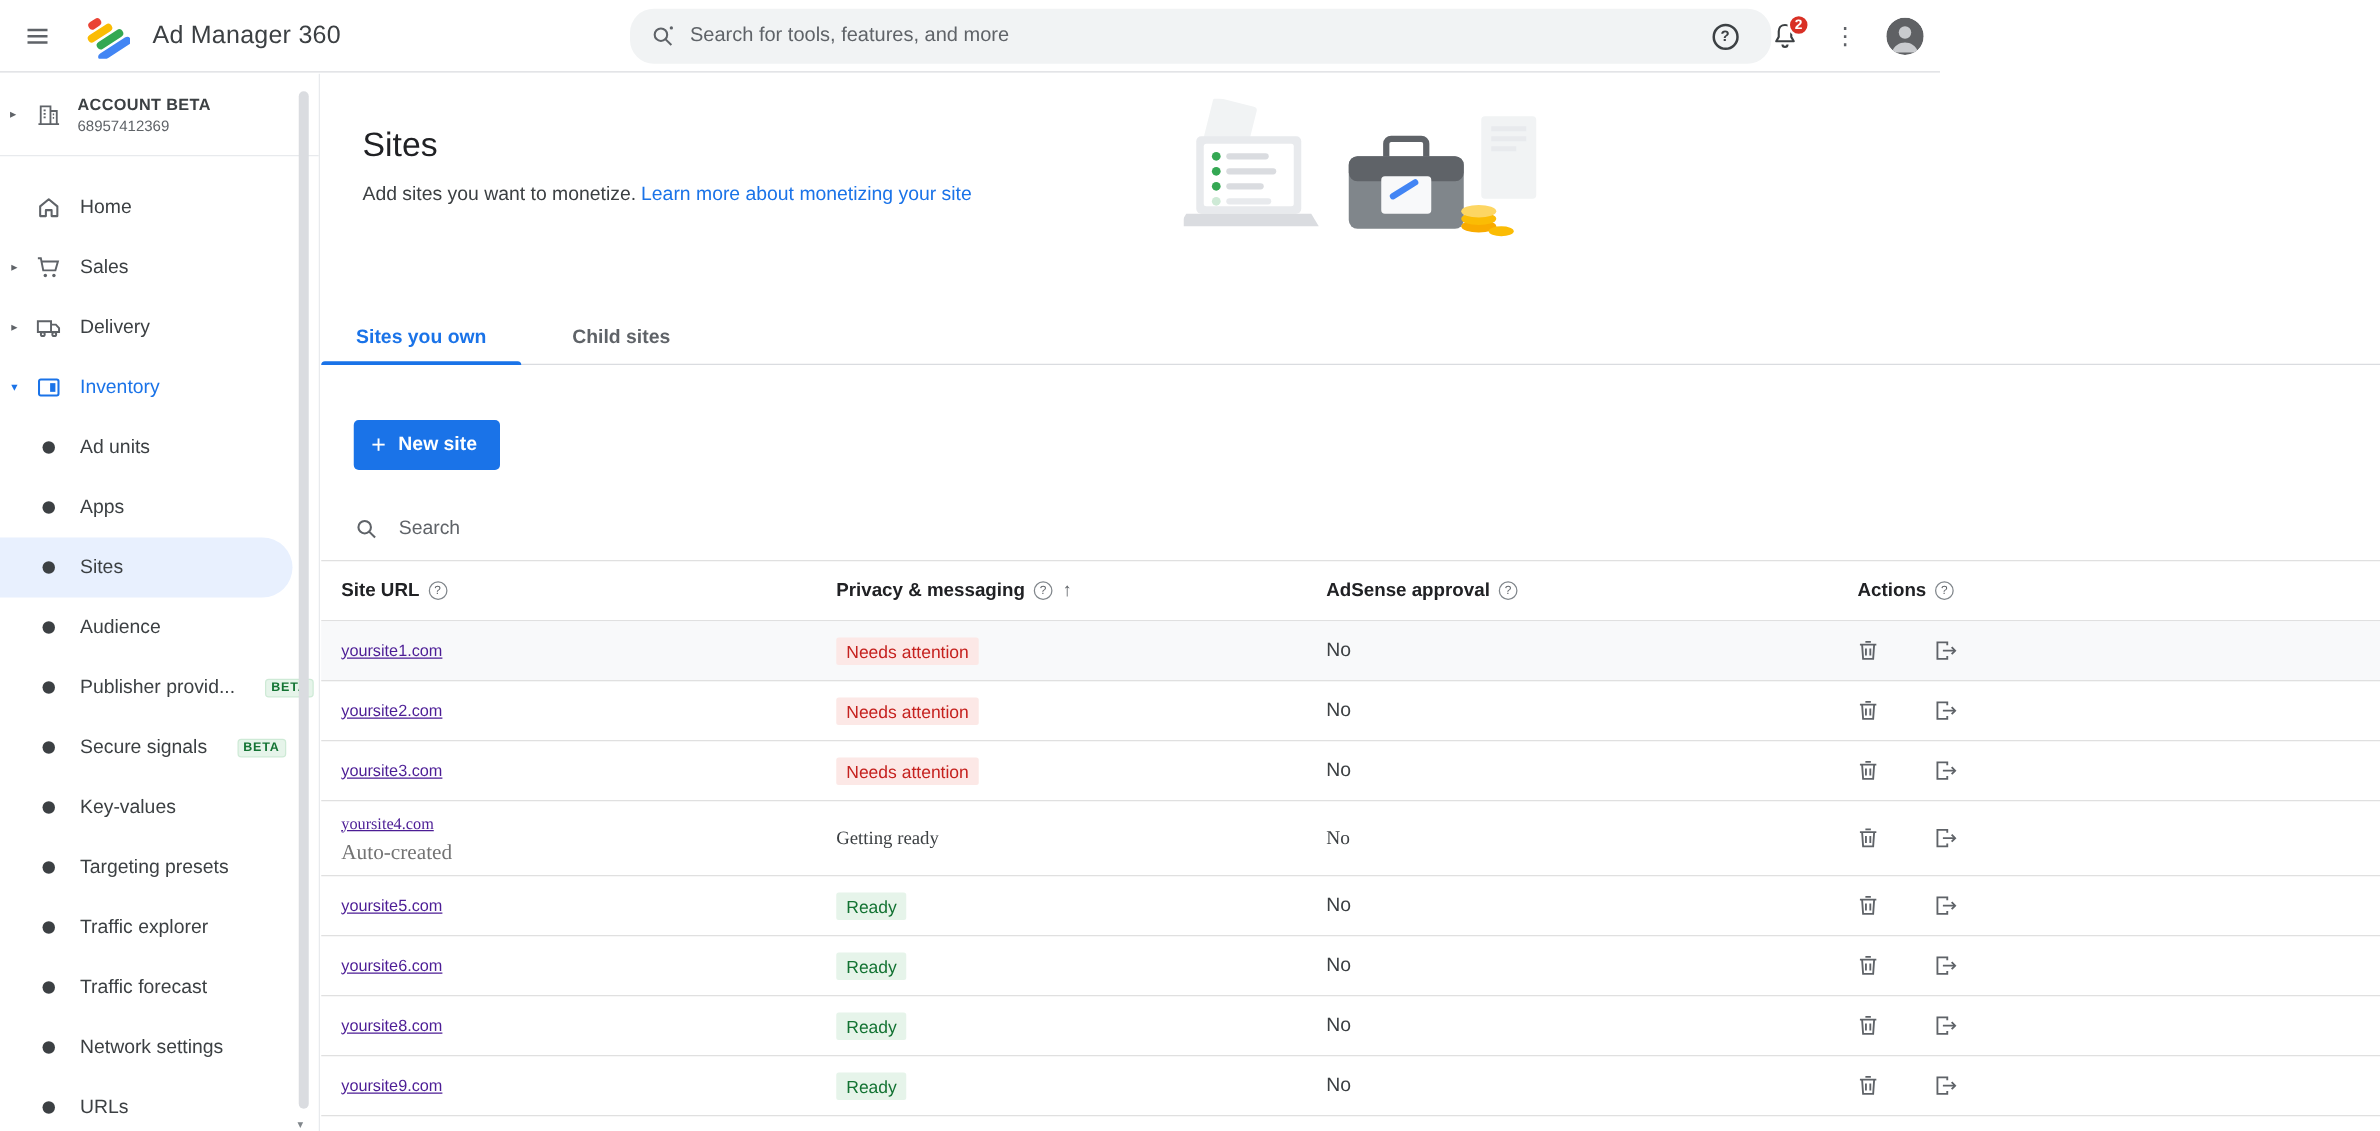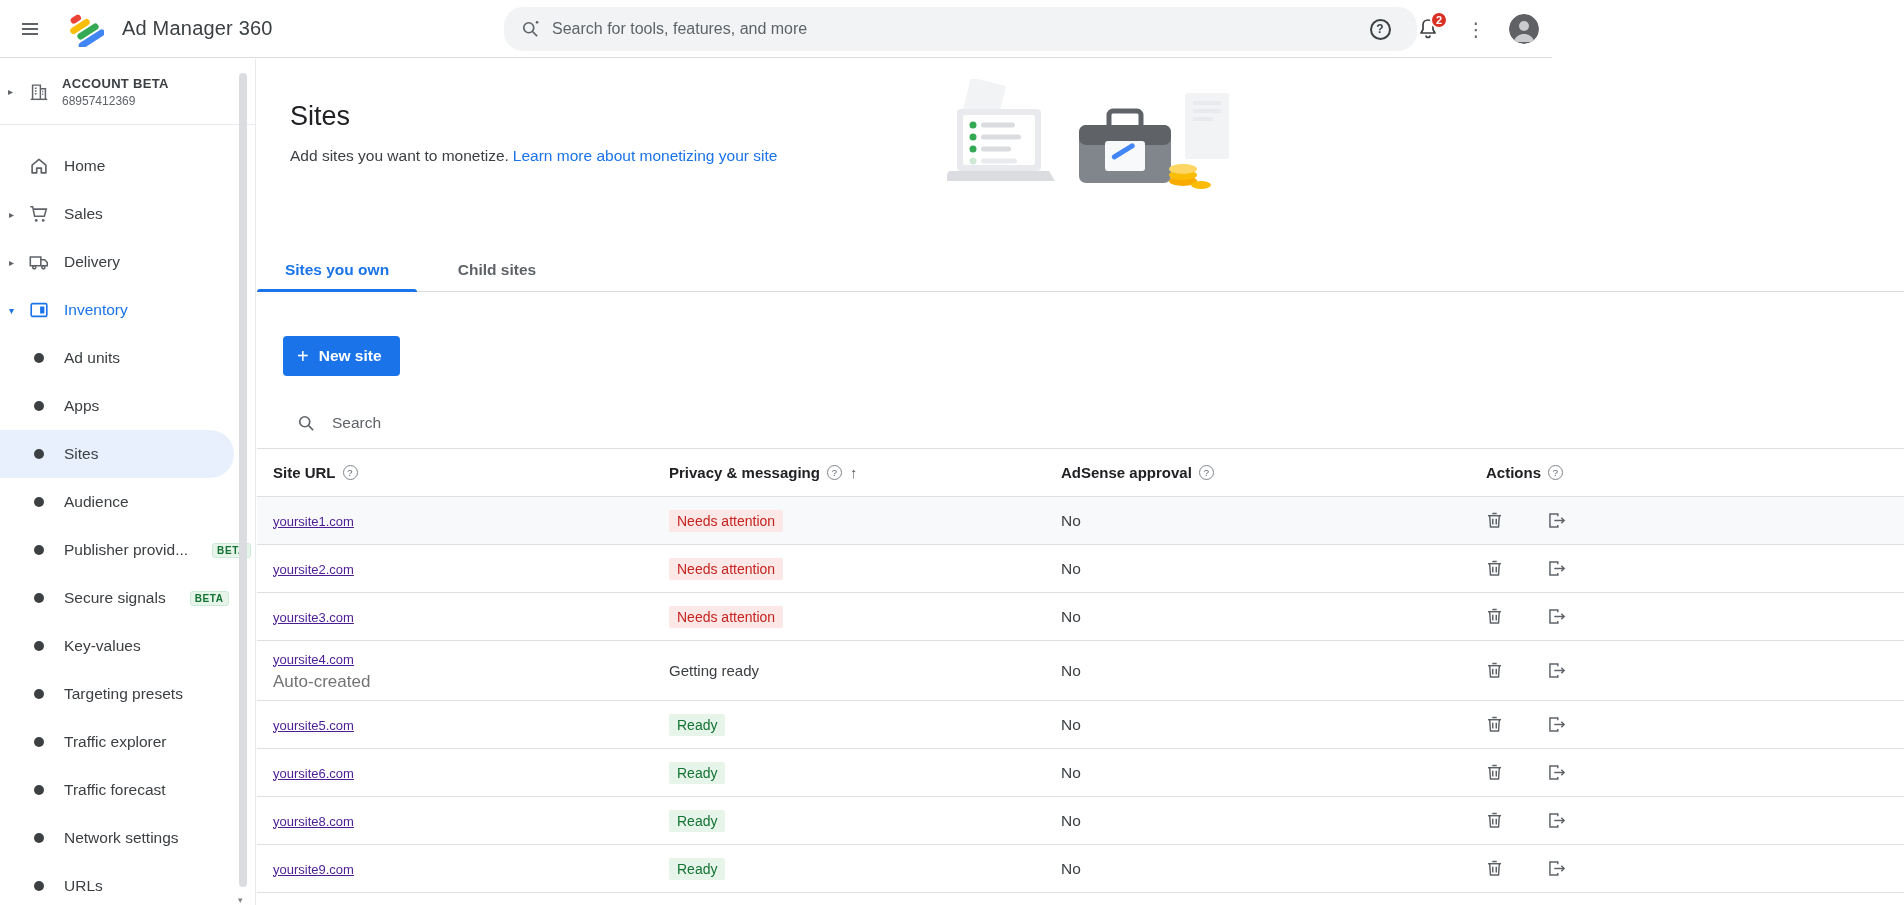--- a/index.html
+++ b/index.html
@@ -51,27 +51,27 @@
 
   .tabs { height:43px; border-bottom:1px solid #dadce0; display:flex; }
   .tab { width:160px; display:flex; align-items:center; justify-content:center; font-size:15.5px; font-weight:bold; color:#5f6368; position:relative; cursor:pointer; }
   .tab.active { color:#1a73e8; }
   .tab.active::after { content:""; position:absolute; left:0; right:0; bottom:-1px; height:3px; background:#1a73e8; border-radius:3px 3px 0 0; }
 
   .new-site-row { margin:44px 0 0 26px; }
   .new-site-btn { height:40px; padding:0 18px 0 14px; background:#1a73e8; color:#fff; border:none; border-radius:4px; font-size:15.5px; font-weight:bold; display:inline-flex; align-items:center; gap:10px; cursor:pointer; }
   .plus { font-size:20px; font-weight:400; line-height:1; }
 
-  .tsearch { margin-top:22px; height:50px; display:flex; align-items:center; padding-left:39px; gap:16px; }
+  .tsearch { margin-top:22px; height:50px; display:flex; align-items:center; padding-left:26px; gap:16px; }
   .tsearch input { border:none; outline:none; font-size:15.5px; color:#202124; flex:1; font-family:inherit; }
   .tsearch input::placeholder { color:#5f6368; }
 
   .table { border-top:1px solid #e0e0e0; }
   .trow { display:grid; grid-template-columns:396px 392px 425px 1fr; align-items:center; border-bottom:1px solid #e0e0e0; min-height:48px; }
-  .trow.tall { min-height:60px; }
+  .trow.tall { min-height:60px;font-family:Liberation Serif, serif; }
   .trow.shaded { background:#f8f9fa; }
   .td { padding-left:16px; font-size:15.5px; color:#3c4043; }
   .th { padding-left:16px; font-size:15px; font-weight:bold; color:#202124; display:flex; align-items:center; gap:7px; }
   .qdot { width:15px; height:15px; border:1px solid #80868b; border-radius:50%; display:inline-flex; align-items:center; justify-content:center; font-size:9.5px; color:#5f6368; font-weight:normal; cursor:pointer; flex:none; }
   .qdot i { font-style:normal; }
   .sort { font-size:15px; color:#5f6368; margin-left:1px; font-weight:normal; cursor:pointer; }
   .site-link { color:#4c1d95; text-decoration:underline; font-size:13px; cursor:pointer; }
   .note { font-size:17px; color:#737373; margin-top:4px; }
   .pill { display:inline-block; padding:3px 8px; font-size:14px; border-radius:2px; }
   .pill.attention { background:#fce8e6; color:#c5221f; }

